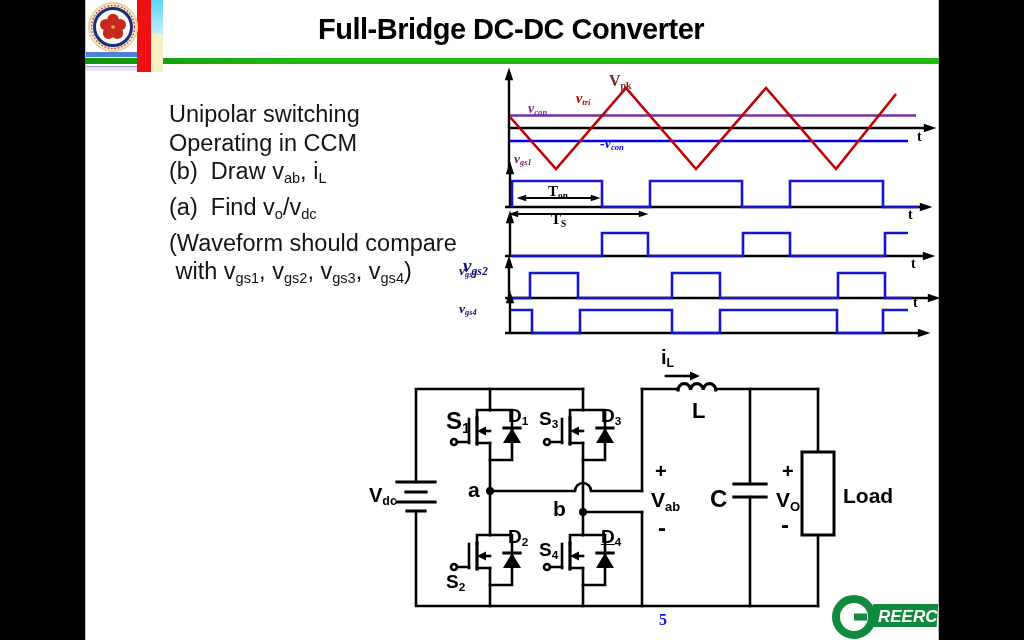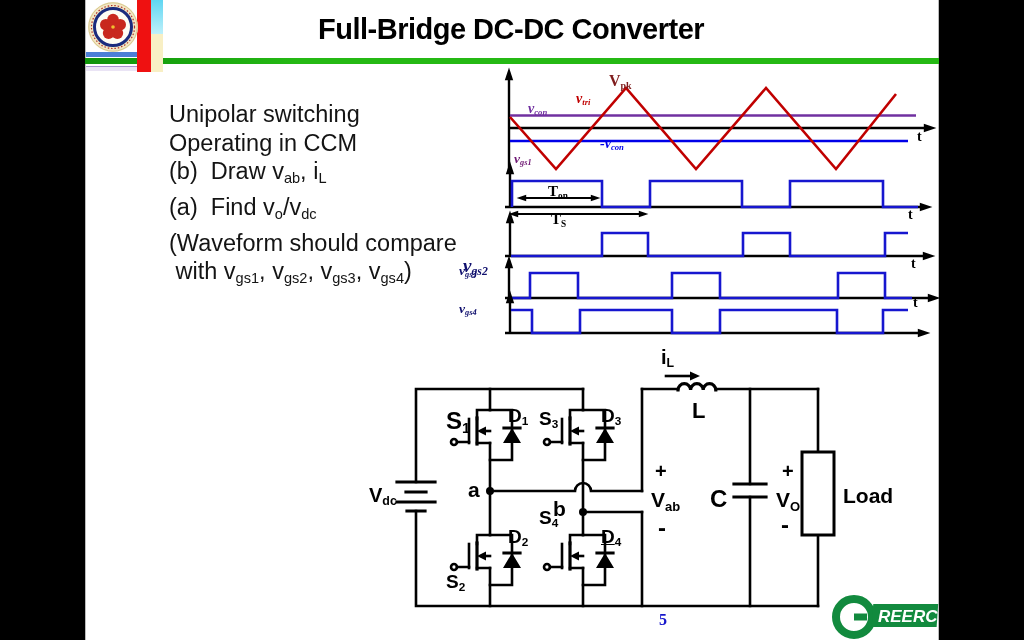--- a/index.html
+++ b/index.html
@@ -193,21 +193,21 @@
       <rect x="802" y="452" width="32" height="83" fill="#fff" stroke="#000" stroke-width="3"></rect>
     </g>
   </svg>
 
   <span class="clabel" style="left:446px;top:409px;font-size:24px;"><span>S</span><span class="sub">1</span></span>
   <span class="clabel" style="left:508px;top:406px;font-size:19px;"><span>D</span><span class="sub">1</span></span>
   <span class="clabel" style="left:539px;top:409px;font-size:19px;"><span>S</span><span class="sub">3</span></span>
   <span class="clabel" style="left:601px;top:406px;font-size:19px;"><span>D</span><span class="sub">3</span></span>
   <span class="clabel" style="left:446px;top:572px;font-size:19px;"><span>S</span><span class="sub">2</span></span>
   <span class="clabel" style="left:508px;top:527px;font-size:19px;"><span>D</span><span class="sub">2</span></span>
-  <span class="clabel" style="left:539px;top:508px;font-size:19px;text-align:center;"><span>S</span><span class="sub">4</span></span>
+  <span class="clabel" style="left:539px;top:540px;font-size:19px;text-align:center;"><span>S</span><span class="sub">4</span></span>
   <span class="clabel" style="left:601px;top:527px;font-size:19px;text-decoration:underline;"><span>D</span><span class="sub">4</span></span>
   <span class="clabel" style="left:369px;top:485px;"><span>V</span><span class="sub">dc</span></span>
   <span class="clabel" style="left:468px;top:479px;font-size:21px;">a</span>
   <span class="clabel" style="left:553px;top:498px;font-size:21px;">b</span>
   <span class="clabel" style="left:661px;top:347px;"><span>i</span><span class="sub">L</span></span>
   <span class="clabel" style="left:692px;top:400px;font-size:22px;">L</span>
   <span class="clabel" style="left:655px;top:461px;">+</span>
   <span class="clabel" style="left:651px;top:489px;font-size:21px;"><span>V</span><span class="sub">ab</span></span>
   <span class="clabel" style="left:658px;top:516px;font-size:24px;">-</span>
   <span class="clabel" style="left:710px;top:487px;font-size:24px;">C</span>

